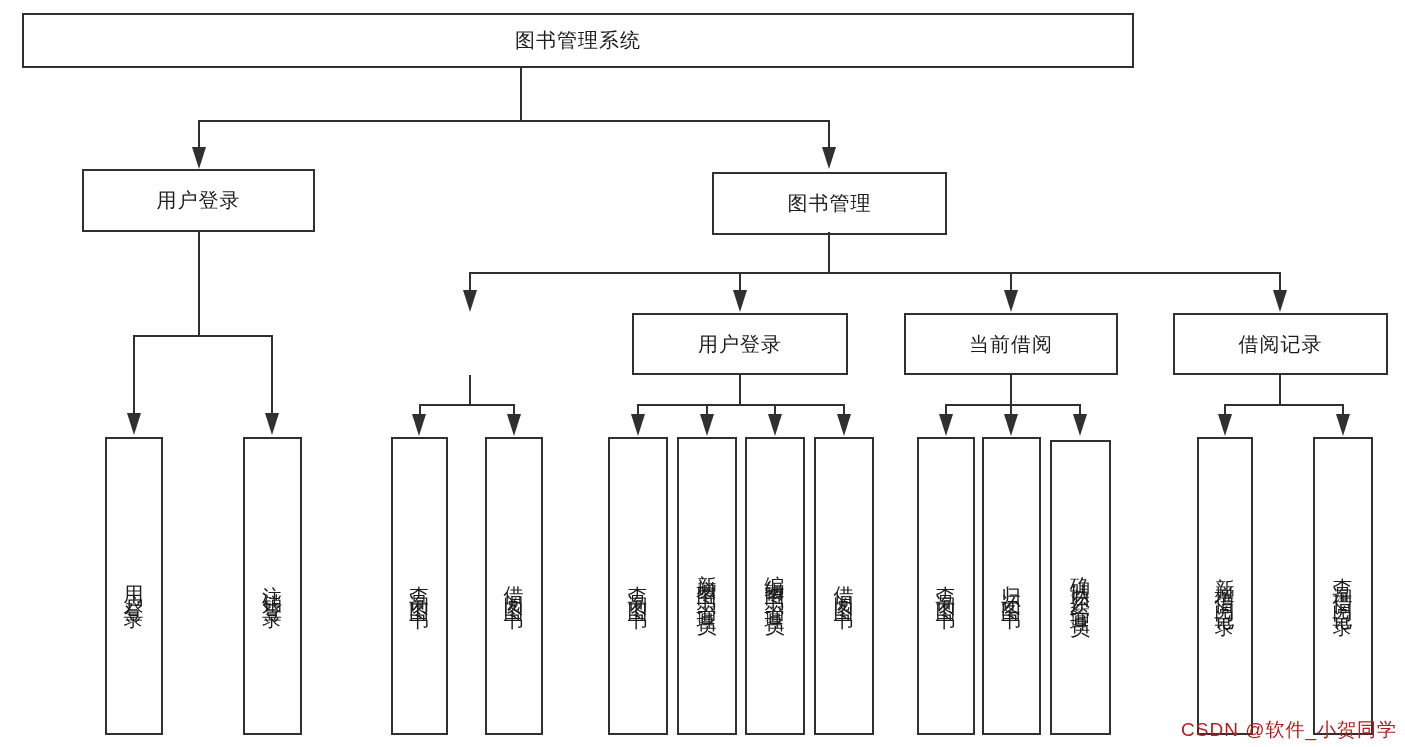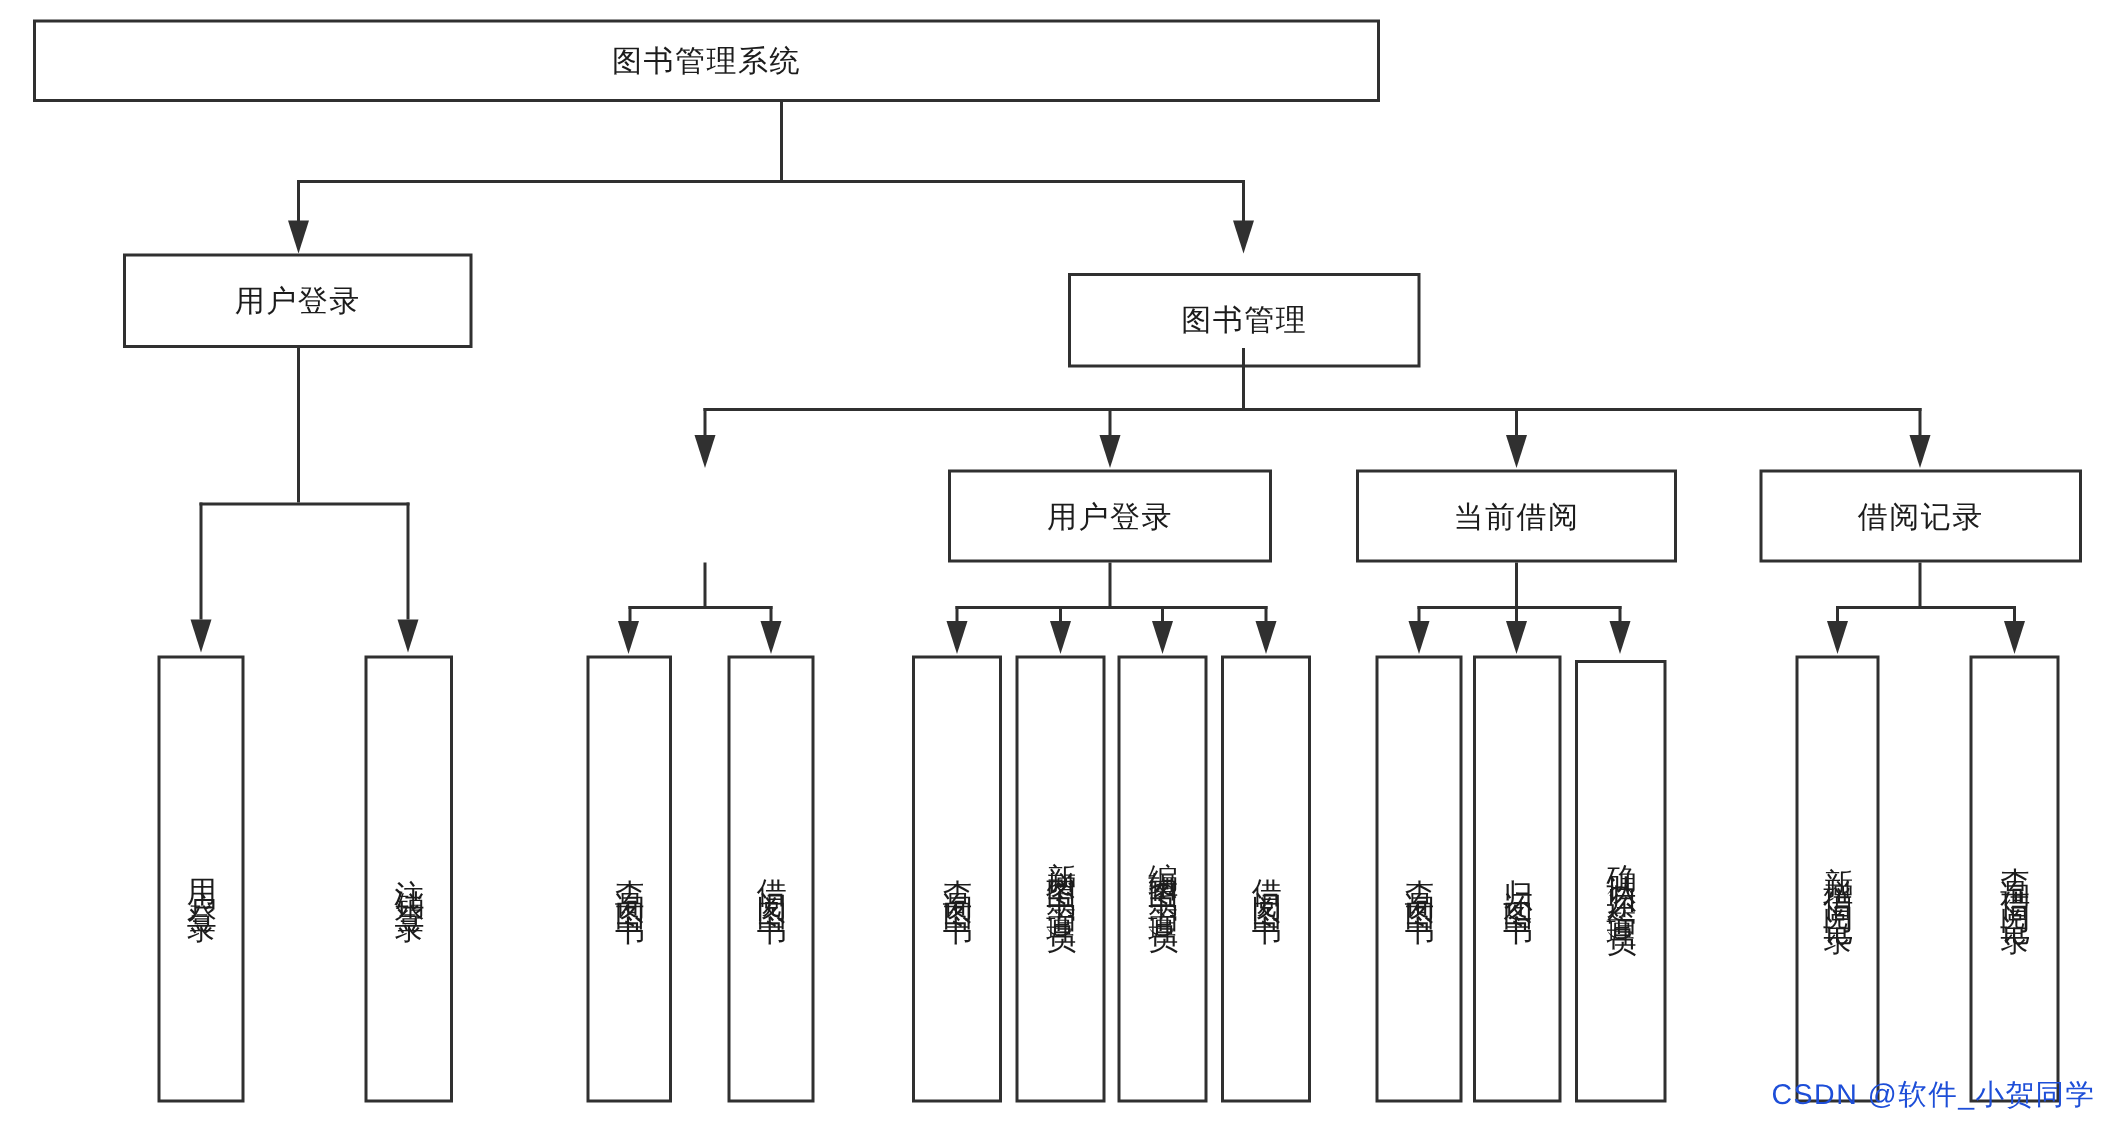--- a/index.html
+++ b/index.html
@@ -49,35 +49,35 @@
     color: #dca2a2;
     letter-spacing: 1px;
     pointer-events: none;
   }
 </style>
 </head>
 <body>
 
 <div class="canvas">
 
-  <div class="box" style="left:22px; top:13px; width:898px; height:55px;">
+  <div class="box" style="left:22px; top:13px; width:1112px; height:55px;">
     <span>图书管理系统</span>
   </div>
 
   <div class="vline" style="left:520px; top:68px; height:52px;"></div>
   <div class="hline" style="left:198px; top:120px; width:632px;"></div>
   <div class="vline" style="left:198px; top:120px; height:28px;"></div>
   <div class="arrow" style="left:192px; top:147px;"></div>
   <div class="vline" style="left:828px; top:120px; height:28px;"></div>
   <div class="arrow" style="left:822px; top:147px;"></div>
 
   <div class="box" style="left:82px; top:169px; width:233px; height:63px;">
     <span>用户登录</span>
   </div>
-  <div class="box" style="left:712px; top:182px; width:235px; height:63px;">
+  <div class="box" style="left:712px; top:172px; width:235px; height:63px;">
     <span>图书管理</span>
   </div>
 
   <div class="vline" style="left:198px; top:232px; height:103px;"></div>
   <div class="hline" style="left:133px; top:335px; width:140px;"></div>
   <div class="vline" style="left:133px; top:335px; height:78px;"></div>
   <div class="arrow" style="left:127px; top:413px;"></div>
   <div class="vline" style="left:271px; top:335px; height:78px;"></div>
   <div class="arrow" style="left:265px; top:413px;"></div>
 
@@ -173,15 +173,15 @@
     <span class="vtext tight">确认归还（管理员）</span>
   </div>
 
   <div class="box" style="left:1197px; top:437px; width:56px; height:298px;">
     <span class="vtext">新增借阅记录</span>
   </div>
   <div class="box" style="left:1313px; top:437px; width:60px; height:298px;">
     <span class="vtext">查询借阅记录</span>
   </div>
 
-  <div class="watermark" style="color: #1d4ed8;">CSDN @软件_小贺同学</div>
+  <div class="watermark" style="color: #b91c1c;">CSDN @软件_小贺同学</div>
 
 </div>
 
 </body></html>

